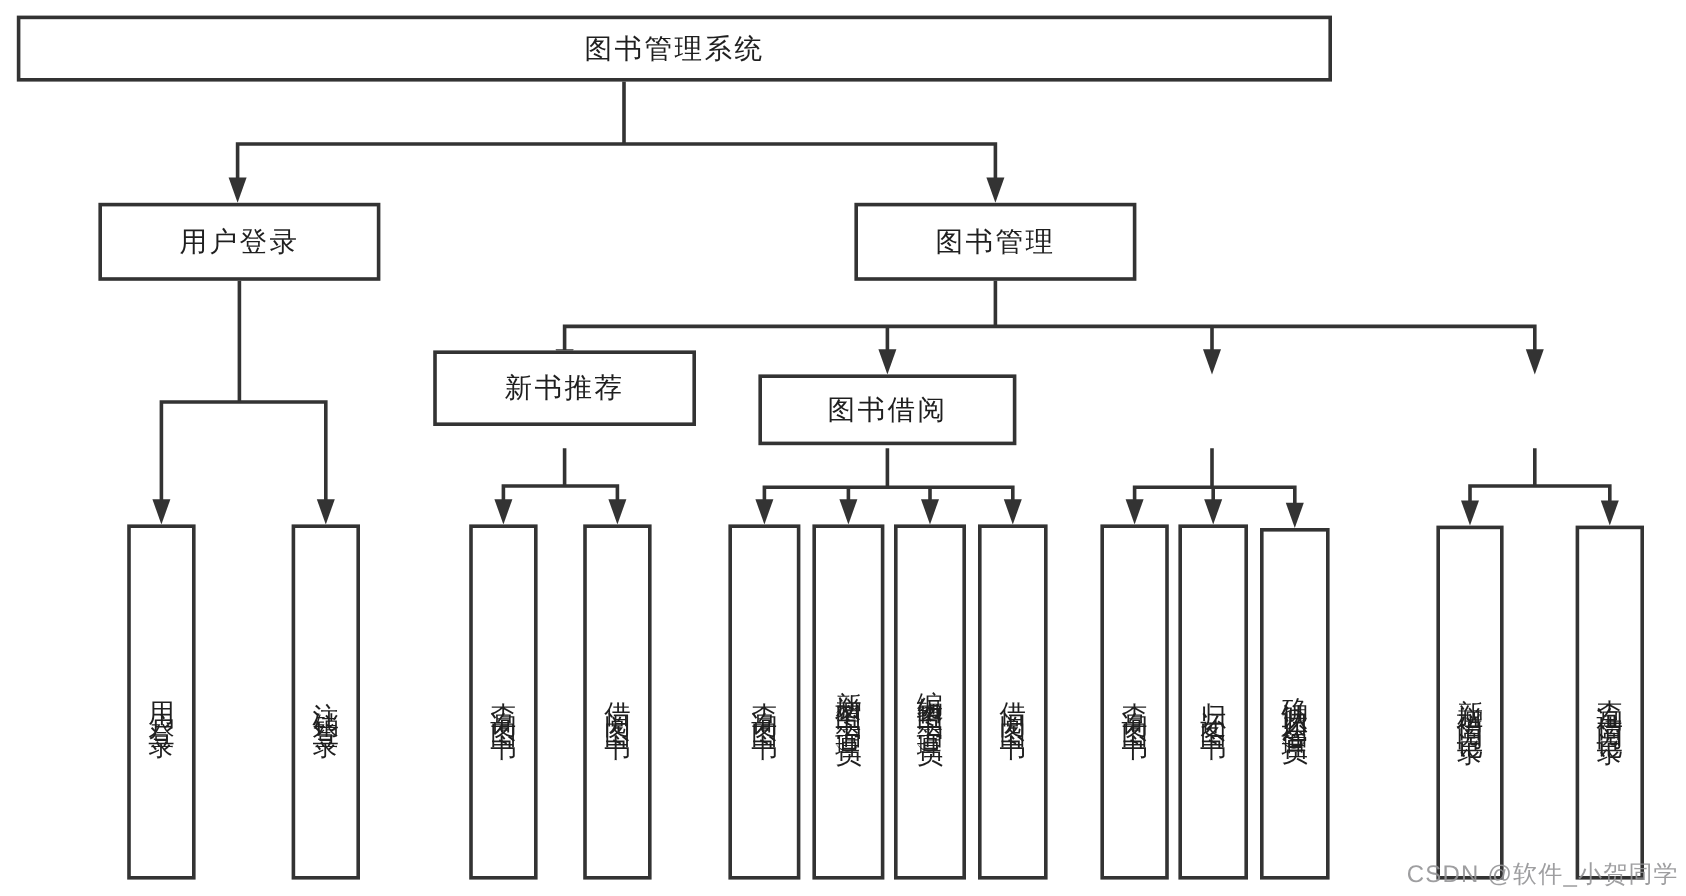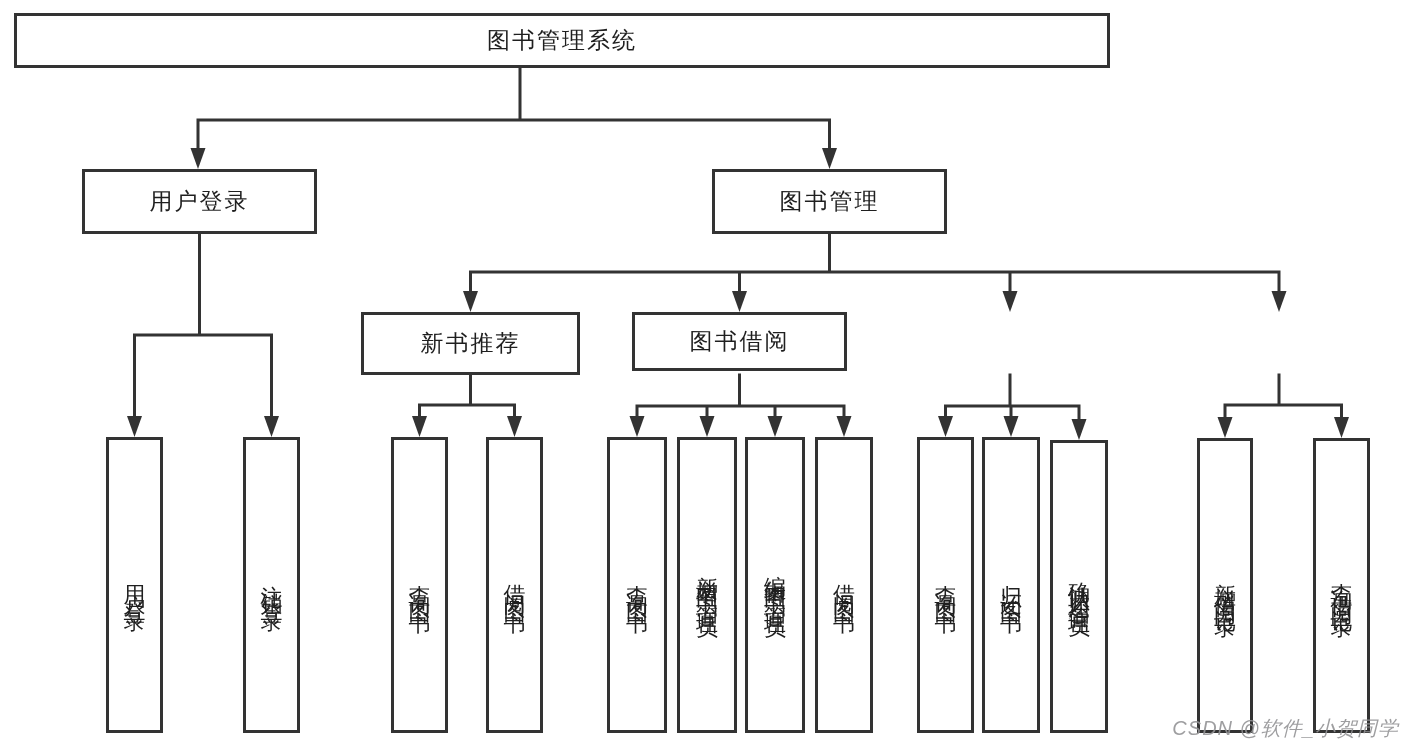--- a/index.html
+++ b/index.html
@@ -34,21 +34,20 @@
     letter-spacing:9px;
     line-height:1;
   }
   #watermark{
     position:absolute;
     right:6px;bottom:5px;
     font-size:20px;
     color:rgba(148,148,150,0.9);
     letter-spacing:1px;
     white-space:nowrap;
-    font-style:italic;
   }
 </style>
 </head>
 <body>
 
 <div id="canvas">
 
   <svg id="wires" viewBox="0 0 1405 747" xmlns="http://www.w3.org/2000/svg">
     <g stroke="#333333" stroke-width="3" fill="none" stroke-linecap="square">
 
@@ -114,21 +113,21 @@
     <span>图书管理系统</span>
   </div>
 
   <div class="node" style="left:82px;top:169px;width:235px;height:65px;">
     <span>用户登录</span>
   </div>
   <div class="node" style="left:712px;top:169px;width:235px;height:65px;">
     <span>图书管理</span>
   </div>
 
-  <div class="node" style="left:361px;top:312px;width:219px;height:63px;">
+  <div class="node" style="left:361px;top:292px;width:219px;height:63px;">
     <span>新书推荐</span>
   </div>
   <div class="node" style="left:632px;top:312px;width:215px;height:59px;">
     <span>图书借阅</span>
   </div>
 
   <div class="vnode" style="left:106px;top:437px;width:57px;height:296px;">
     <span>用户登录</span>
   </div>
   <div class="vnode" style="left:243px;top:437px;width:57px;height:296px;">

